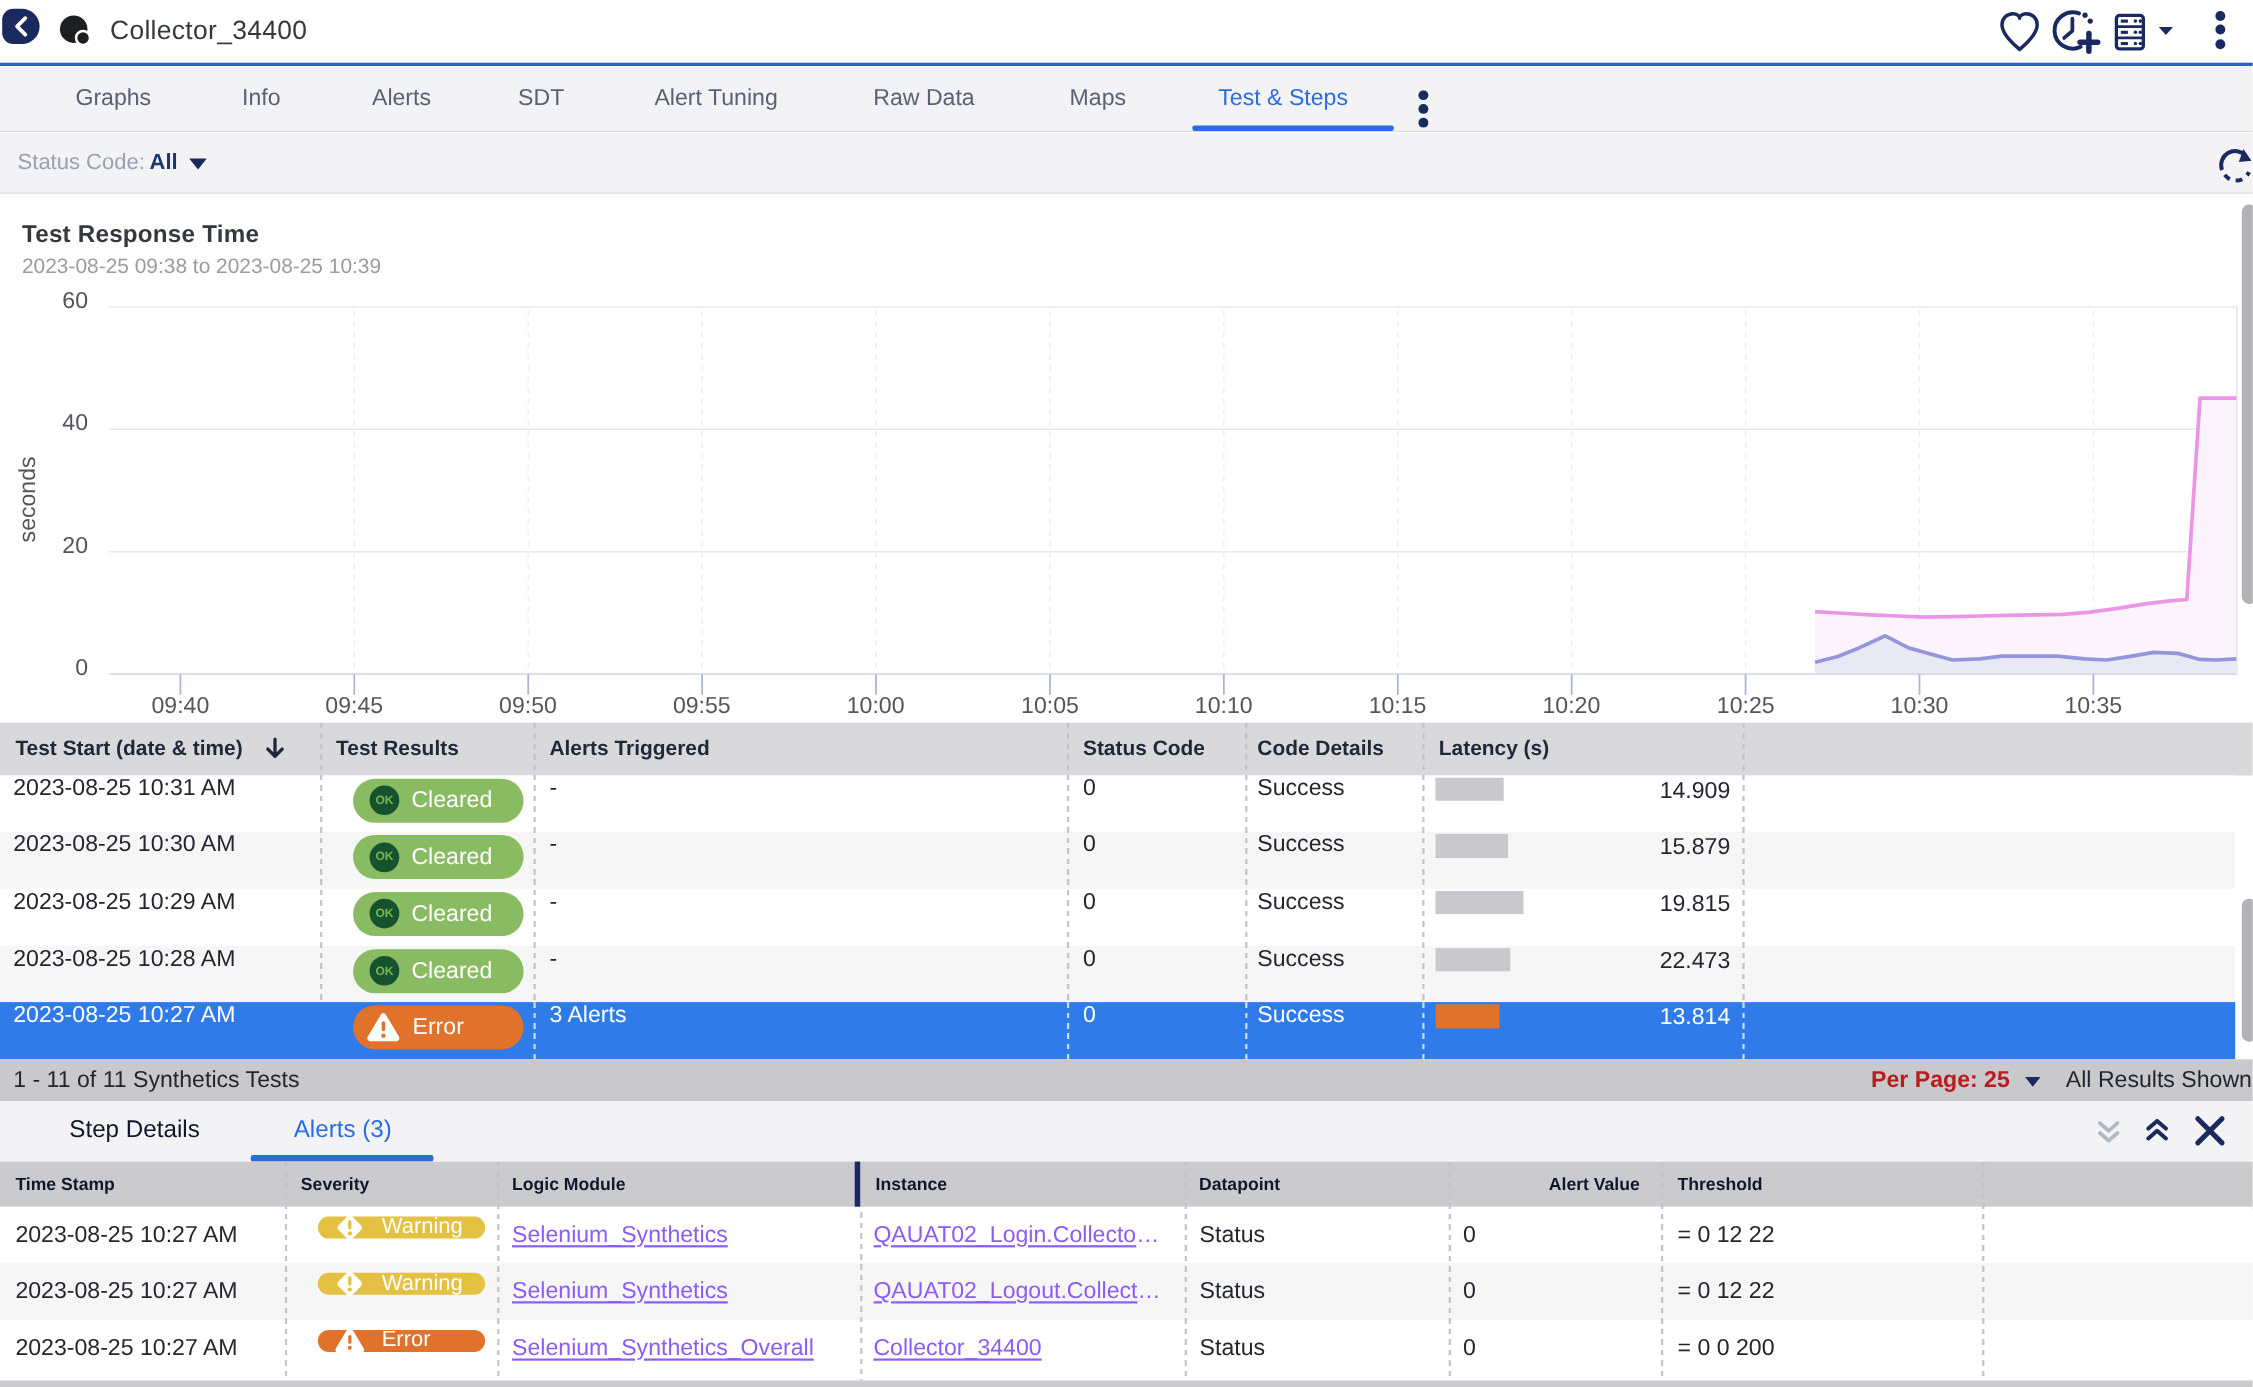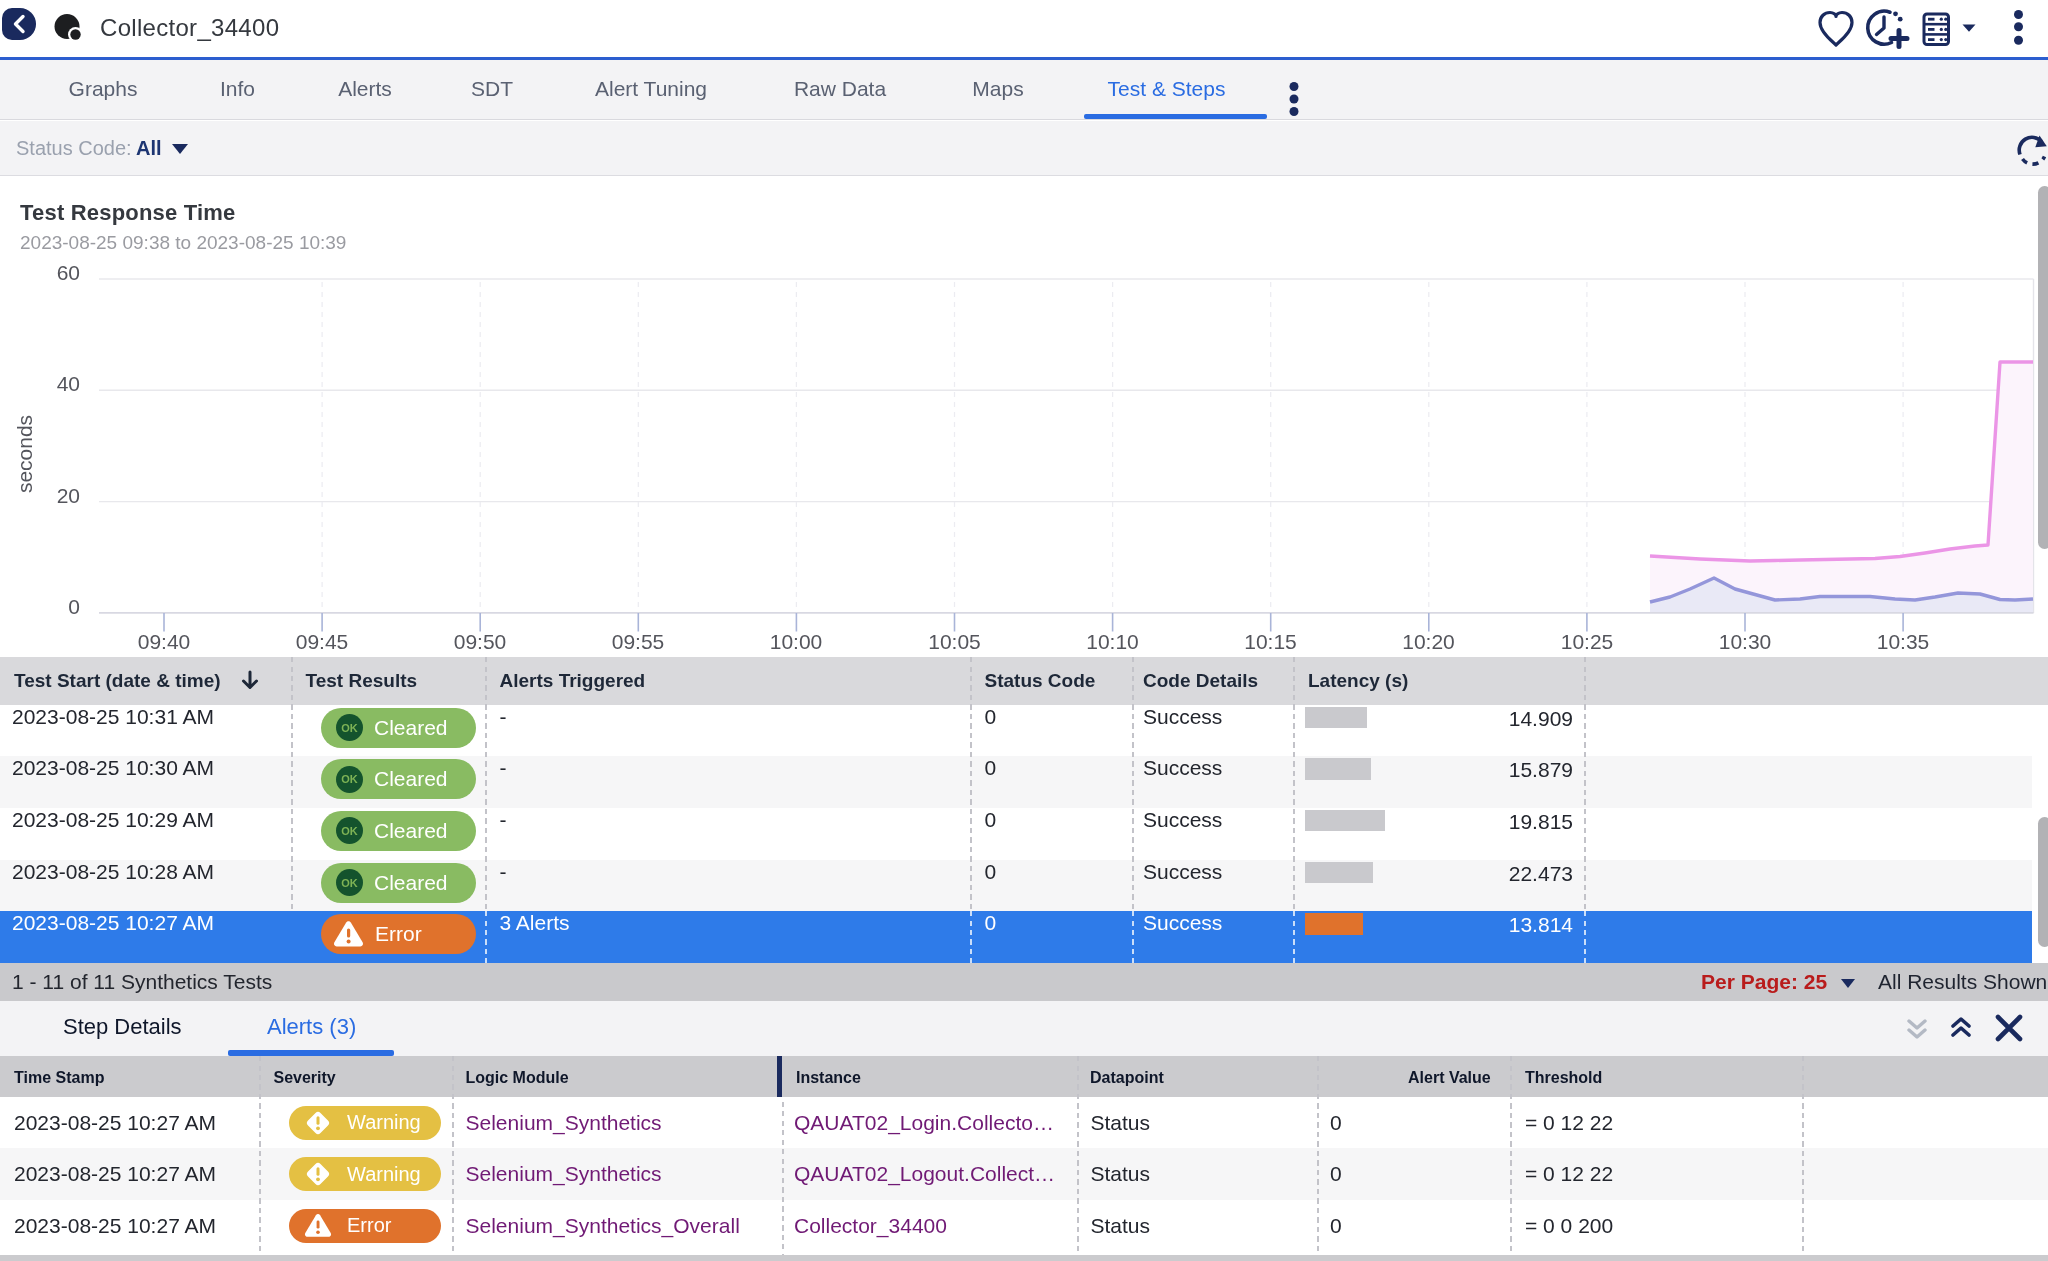--- a/index.html
+++ b/index.html
@@ -37,22 +37,22 @@
 .latv { position:absolute; left:1420px; width:153px; text-align:right; top:1px; line-height:26px; }
 
 #pgbar { position:absolute; left:0; top:963px; width:2048px; height:38px; background:#c9c9cc; font-size:21px; }
 
 #btabs { position:absolute; left:0; top:1001px; width:2048px; height:54.5px; background:#f3f3f5; }
 #bunderline { position:absolute; left:228px; top:1050px; width:165.5px; height:5.5px; background:#2a6ce2; border-radius:2px; }
 .bheader { position:absolute; left:0; top:1055.5px; width:2048px; height:44.5px; background:#cbcbce; }
 .bh { position:absolute; top:0; height:44.5px; line-height:44.5px; font-size:16px; font-weight:bold; color:#0f172a; white-space:nowrap; }
 .brow { position:absolute; left:0; width:2048px; height:51.5px; font-size:21px; display:block; }
 .bcell { position:absolute; top:12px; line-height:28px; white-space:nowrap; }
-.blink { color:#701a75; text-underline-offset:3px; }
-.bpill { position:absolute; left:289px; top:9px; width:152px; height:34px; border-radius:18px; display:flex; align-items:center; color:#fff; font-size:20px; }
+.blink { color:#8b5cf6; text-decoration:underline; text-underline-offset:3px; }
+.bpill { position:absolute; left:289px; top:9px; width:152px; height:20px; border-radius:18px; display:flex; align-items:center; color:#fff; font-size:20px; }
 .bpill.gold { background:#e4c043; }
 .bpill.orange { background:#e0722c; }
 #bbar { position:absolute; left:0; top:1254.5px; width:2048px; height:6.5px; background:#cbcbce; }
 
 .thumb { position:absolute; left:2038px; width:13px; background:#b2b2b5; border-radius:7px; }
 </style>
 </head>
 <body>
 
 <div id="topbar"></div>

